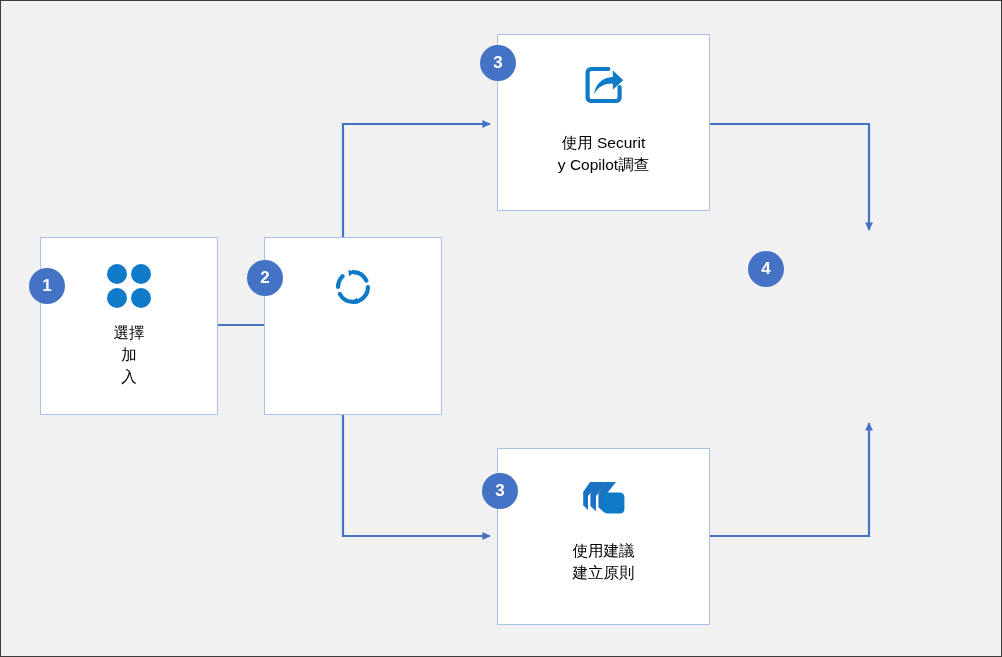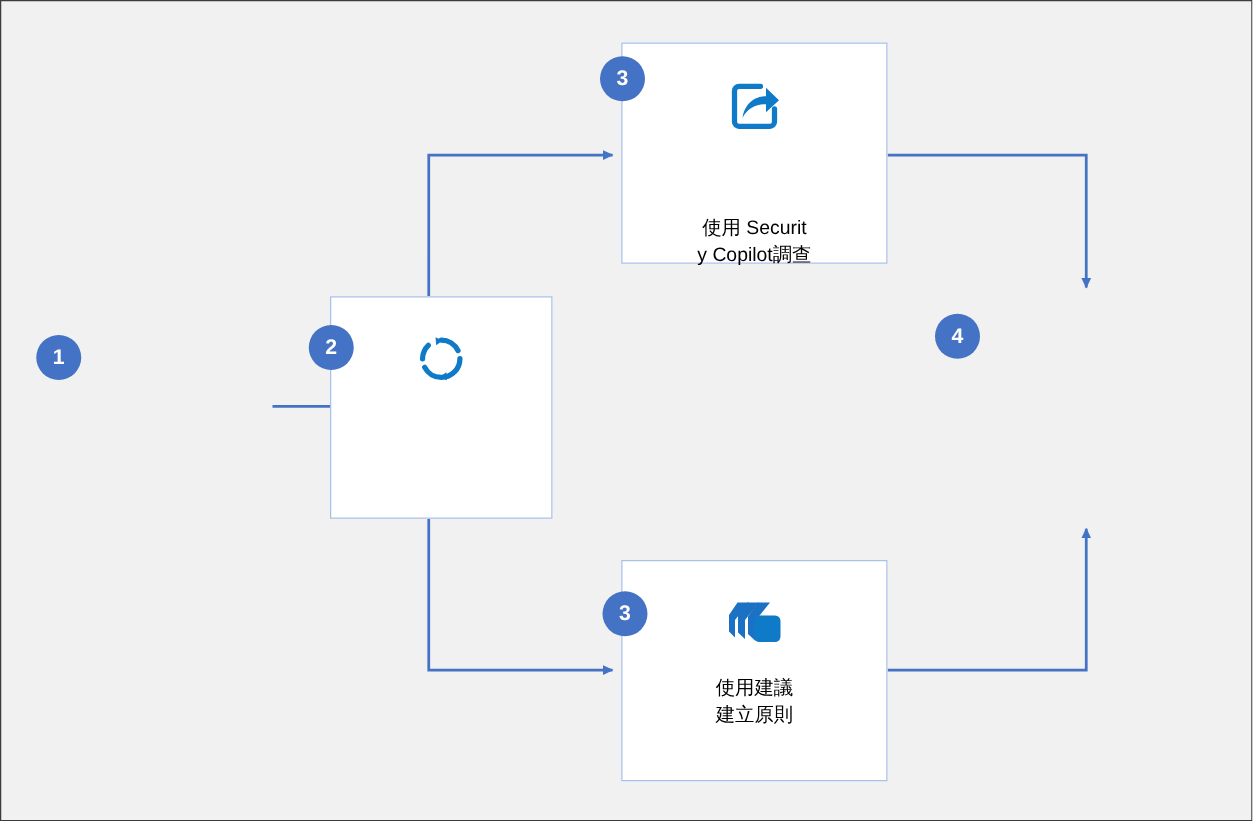--- a/index.html
+++ b/index.html
@@ -124,20 +124,33 @@
 
     <g>
       <path d="M709,123 L868,123 L868,229" stroke="#4472c4" stroke-width="2.2" fill="none" marker-end="url(#ah)"></path>
     </g>
 
     <g>
       <path d="M709,535 L868,535 L868,422" stroke="#4472c4" stroke-width="2.2" fill="none" marker-end="url(#ah)"></path>
     </g>
   </svg>
 
+  <div class="node" id="node-1">
+    <div class="node-icon" style="top:26px;">
+      <span class="dots-grid">
+          <i></i>
+          <i></i>
+          <i></i>
+          <i></i>
+        </span>
+    </div>
+    <div class="node-label" style="top:84px;">選擇
+加
+入</div>
+  </div>
   <div class="badge" id="badge-1">1</div>
 
   <div class="node" id="node-2">
     <div class="node-icon" style="top:26px;">
       <svg width="46" height="46" viewBox="0 0 24 24" class="ic">
         <path d="M12 4.2 a7.8 7.8 0 0 1 7.0 4.4" stroke="#0f7ac8" stroke-width="2.2" fill="none" stroke-linecap="round"></path>
         <path d="M19.8 12 a7.8 7.8 0 0 1 -7.8 7.8 a7.8 7.8 0 0 1 -6.9 -4.2" stroke="#0f7ac8" stroke-width="2.2" fill="none" stroke-linecap="round"></path>
         <path d="M4.2 12 a7.8 7.8 0 0 1 2.4 -5.6" stroke="#0f7ac8" stroke-width="2.2" fill="none" stroke-linecap="round"></path>
         <path d="M9.6 3.0 L12.6 4.4 L9.9 6.4 z" fill="#0f7ac8"></path>
         <path d="M14.4 21.0 L11.4 19.6 L14.1 17.6 z" fill="#0f7ac8"></path>
@@ -146,21 +159,21 @@
   </div>
   <div class="badge" id="badge-2">2</div>
 
   <div class="node" id="node-3a">
     <div class="node-icon" style="top:26px;">
       <svg width="48" height="48" viewBox="0 0 24 24" class="ic">
         <path d="M14.2 4 H5.6 A1.8 1.8 0 0 0 3.8 5.8 V18.2 A1.8 1.8 0 0 0 5.6 20 H18 A1.8 1.8 0 0 0 19.8 18.2 V13" stroke="#0f7ac8" stroke-width="2.1" fill="none" stroke-linecap="round" stroke-linejoin="round"></path>
         <path d="M7.0 16.6 C8.2 9.6 13.4 8.0 16.4 8.0 L16.4 4.6 L21.6 9.6 L16.4 14.4 L16.4 11.2 C12.4 11.2 9.2 12.6 7.0 16.6 z" fill="#0f7ac8"></path>
       </svg>
     </div>
-    <div class="node-label" style="top:97px;margin-top:40px;">使用 Securit
+    <div class="node-label" style="top:97px;">使用 Securit
 y Copilot調查</div>
   </div>
   <div class="badge" id="badge-3a">3</div>
 
   <div class="node" id="node-3b">
     <div class="node-icon" style="top:26px;">
       <svg width="52" height="46" viewBox="0 0 26 22" class="ic">
         <path d="M6.0 3.0 L10.6 3.0 L5.0 10.0 L5.0 17.0 L2.6 14.6 L2.6 8.0 z" fill="#1b72c4"></path>
         <path d="M10.0 3.0 L14.6 3.0 L9.0 10.0 L9.0 17.6 L6.2 15.0 L6.2 8.2 z" fill="#1b72c4"></path>
         <path d="M14.2 3.0 L19.0 3.0 L13.2 10.2 L13.2 18.4 L10.2 15.6 L10.2 8.6 z" fill="#1b72c4"></path>

